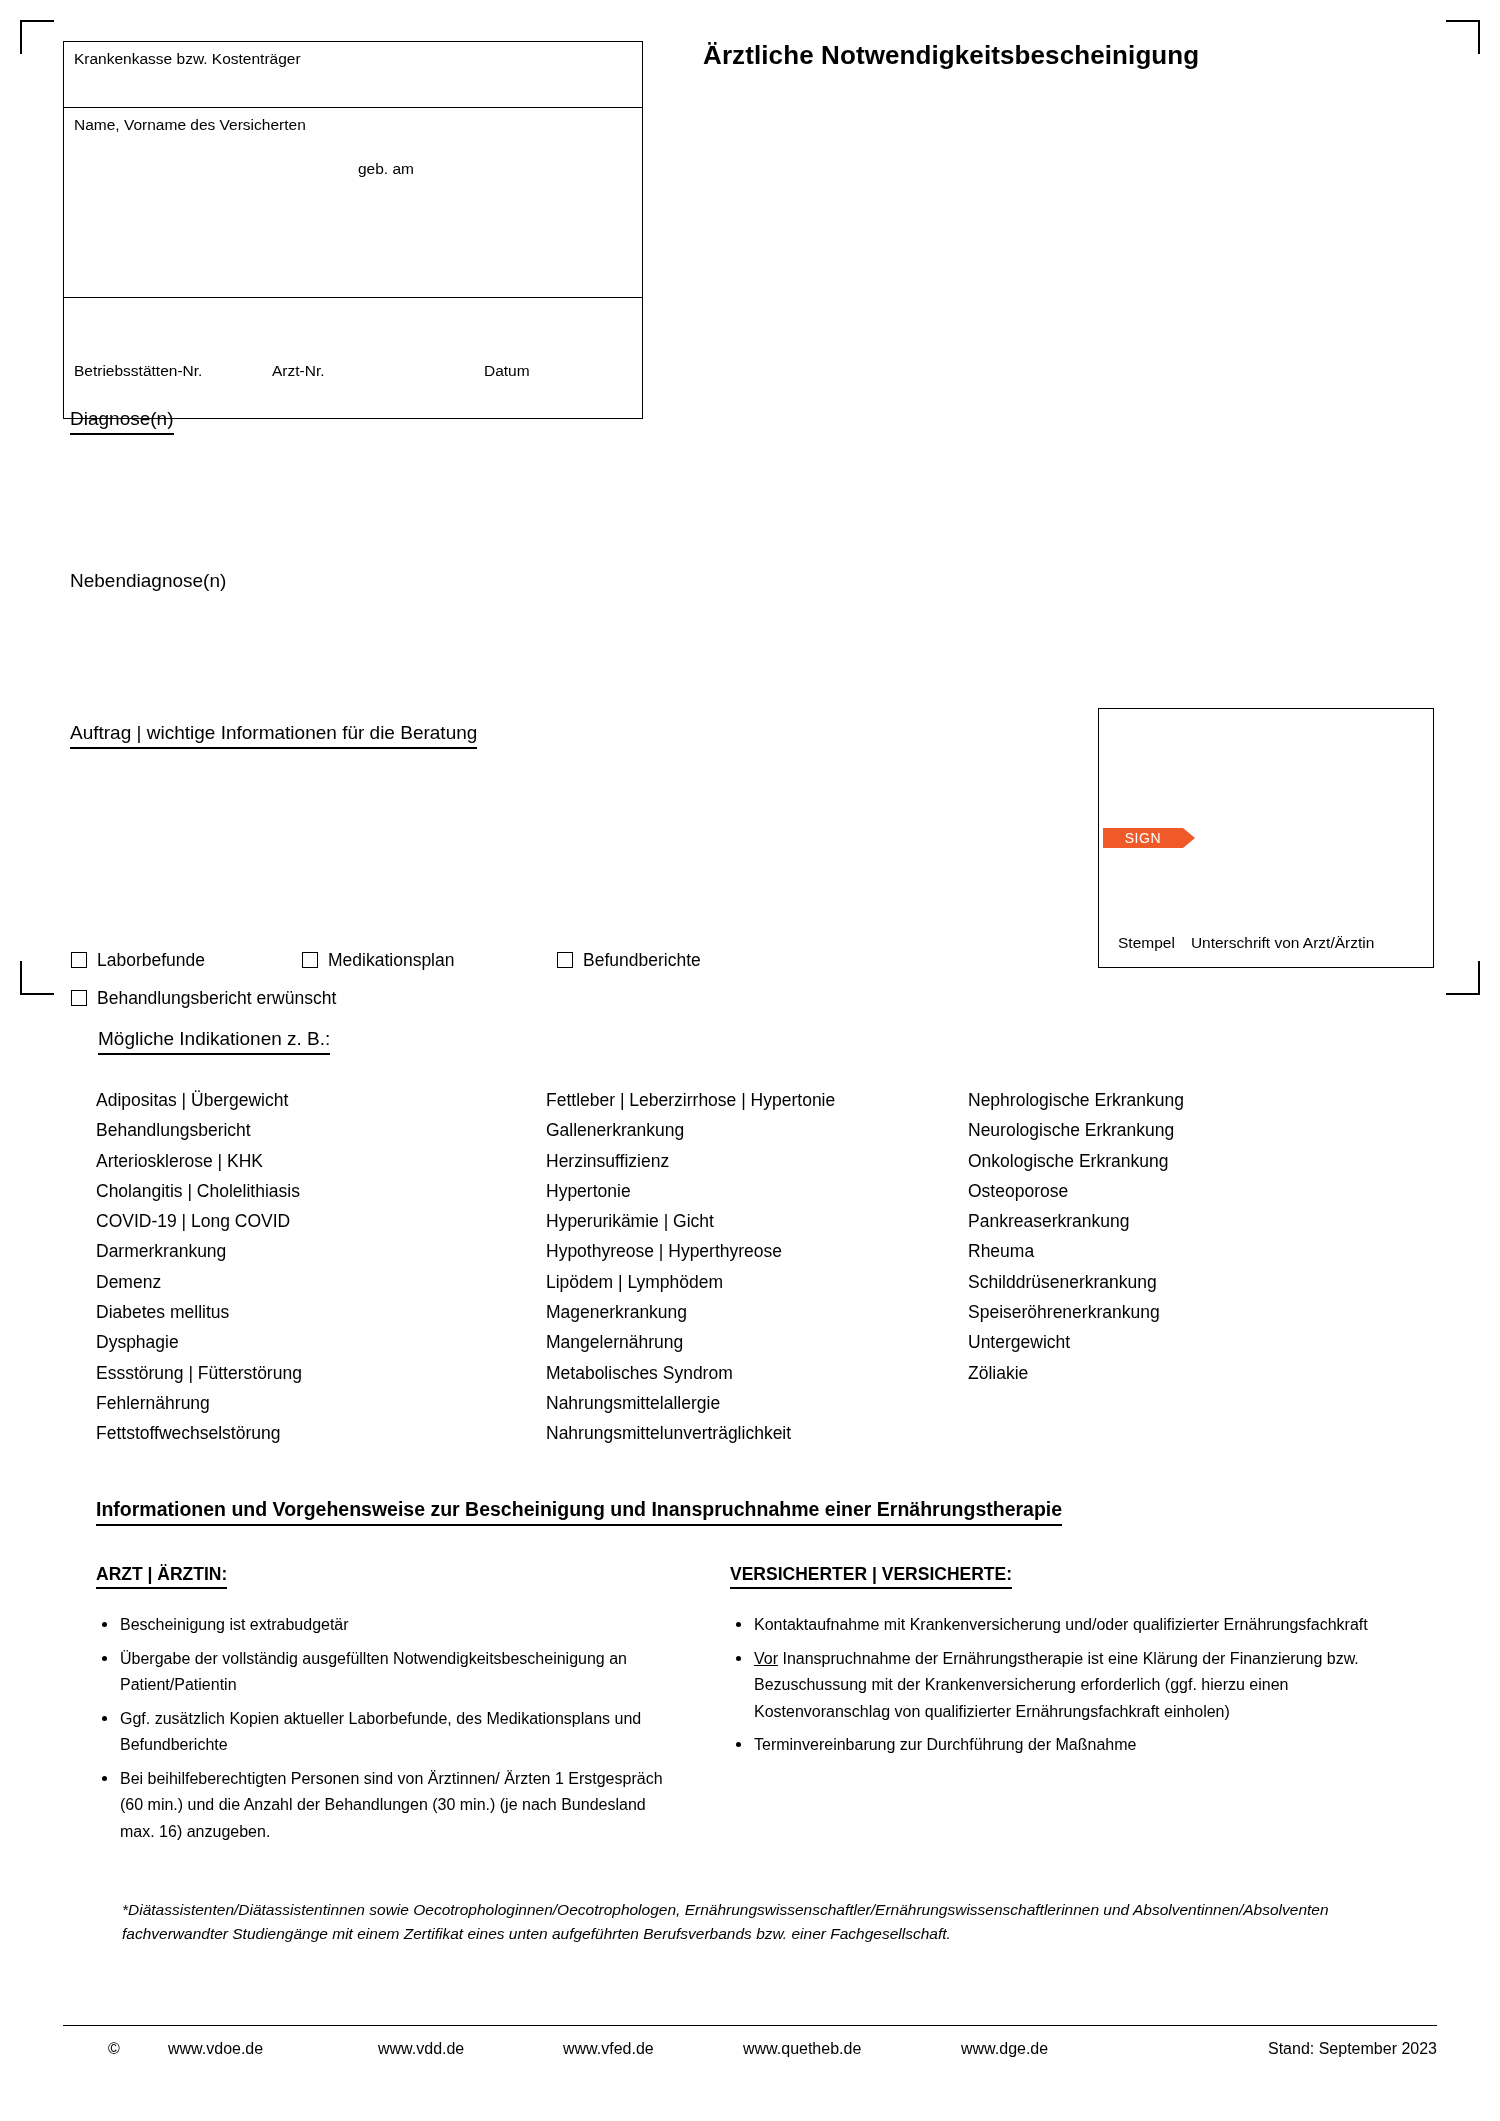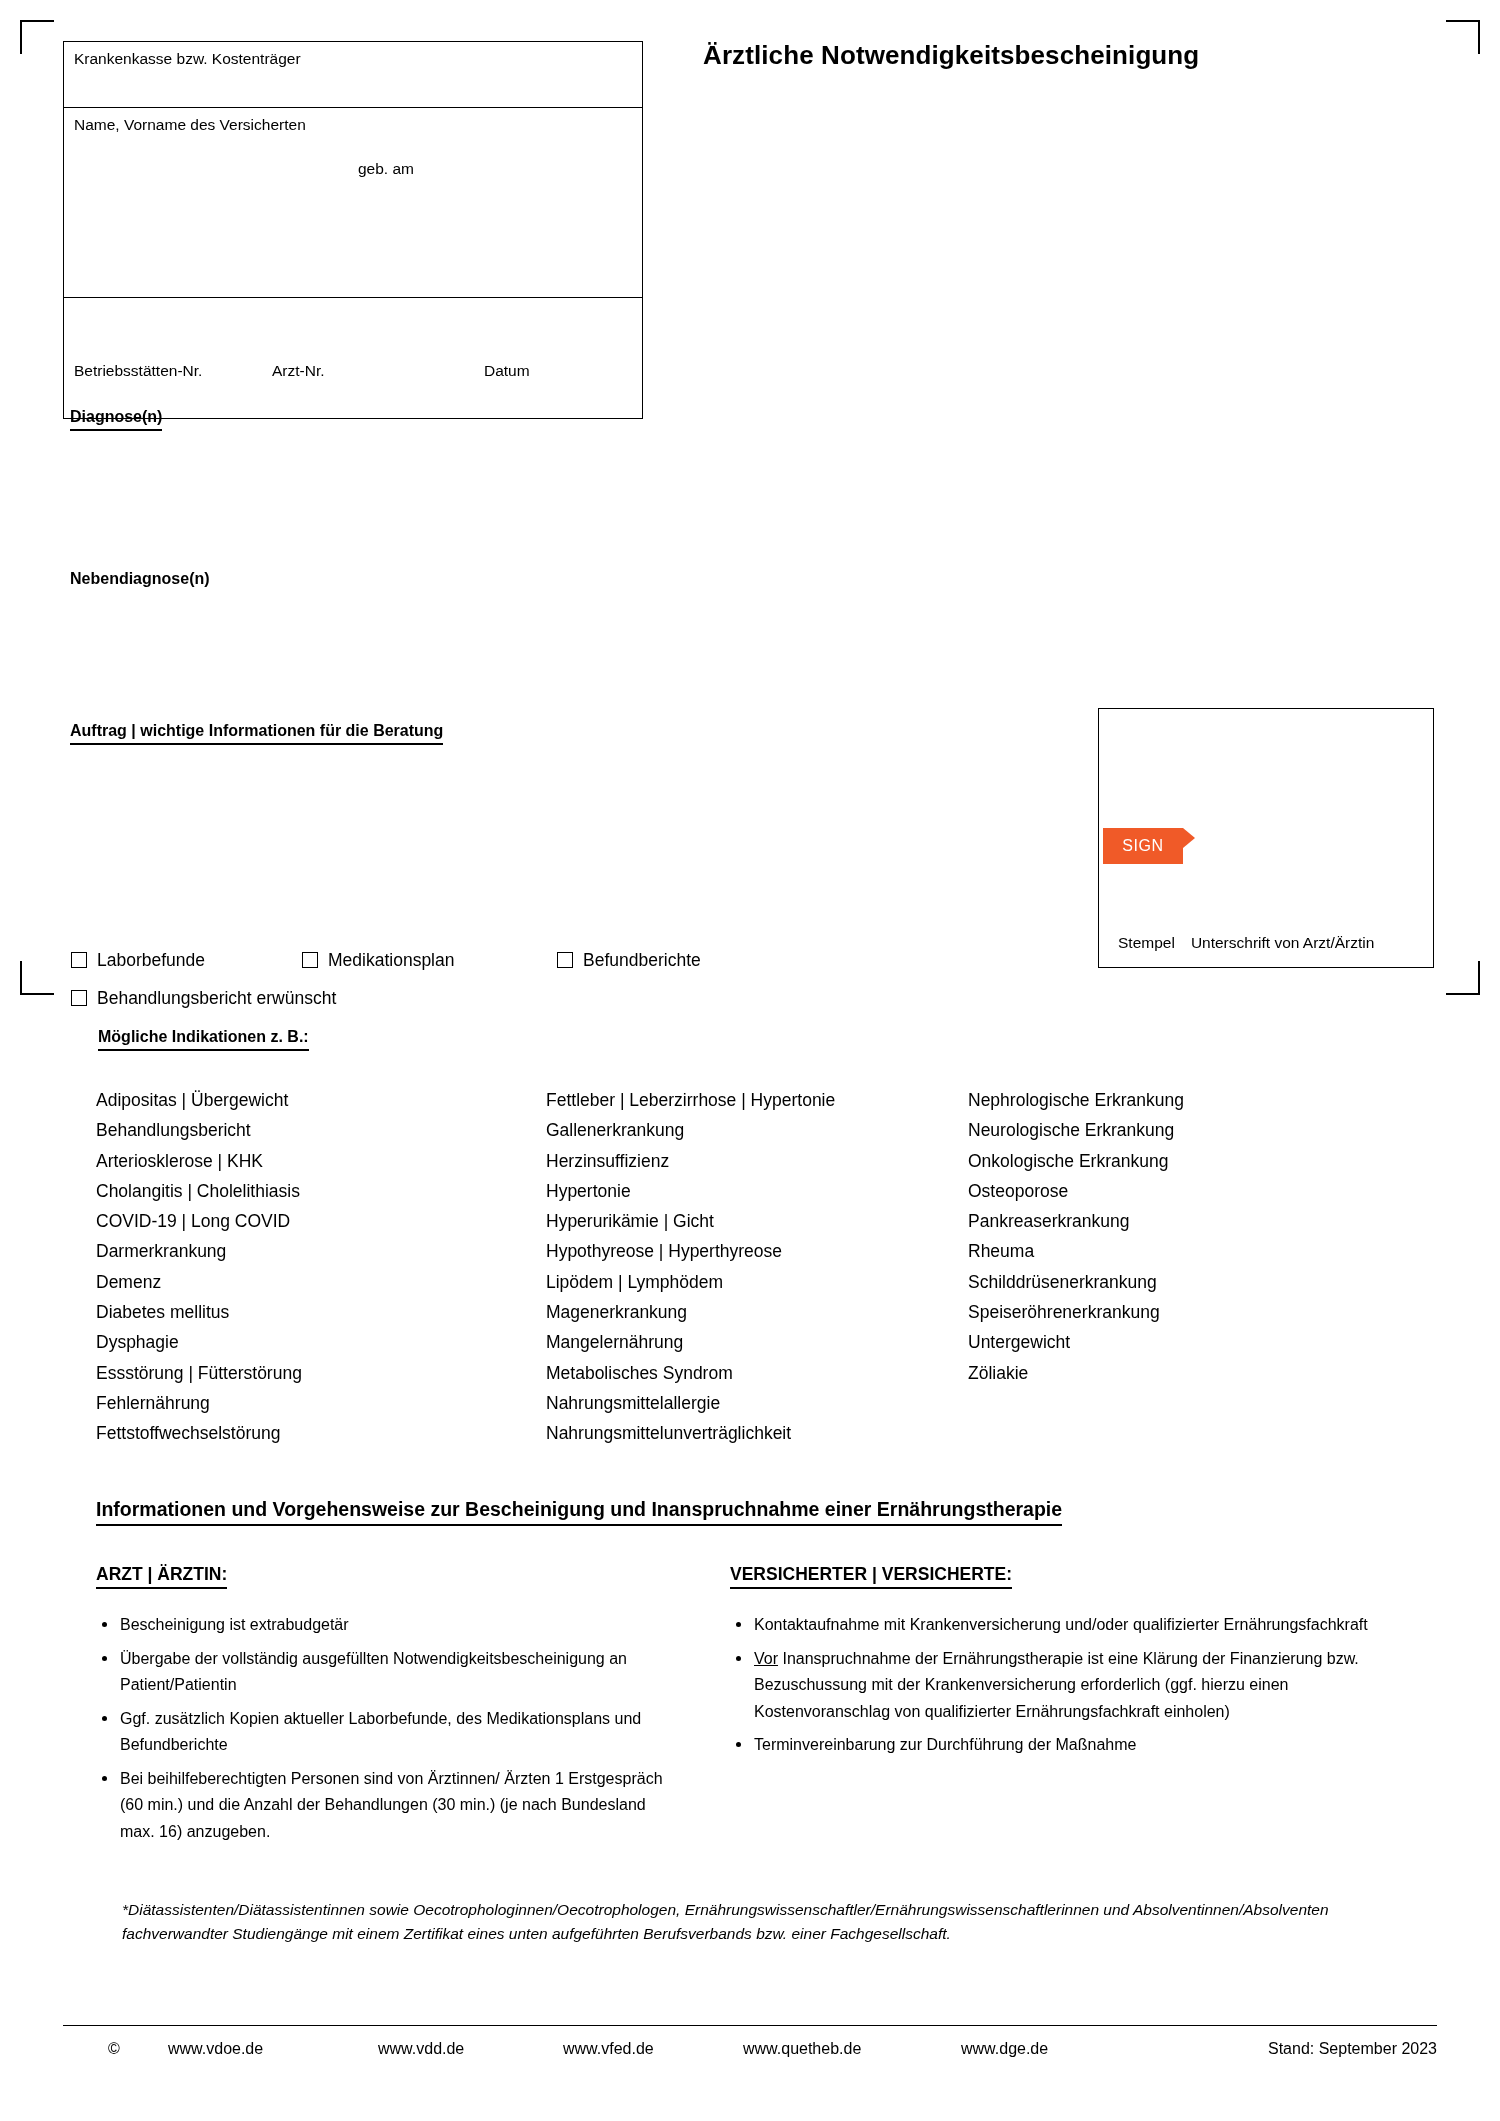--- a/index.html
+++ b/index.html
@@ -69,22 +69,22 @@
   .doc-sub {
     position: absolute;
     left: 703px; top: 118px;
     font-size: 17.5px;
     line-height: 25px;
   }
 
   
   .sec-head {
     position: absolute;
-    font-size: 16px;
-    font-weight: bold;
+    font-size: 19px;
+    font-weight: normal;
   }
   .sec-head.underline {
     border-bottom: 2px solid #000;
     padding-bottom: 3px;
   }
   #diagnose-head { left: 70px; top: 408px; }
   #nebendiagnose-head { left: 70px; top: 570px; }
   #auftrag-head { left: 70px; top: 722px; }
 
   
@@ -105,24 +105,24 @@
   
   .sign-box {
     position: absolute;
     left: 1098px; top: 708px;
     width: 336px; height: 260px;
     border: 1.5px solid #000;
   }
   .sign-btn {
     position: absolute;
     left: 1103px; top: 828px;
-    width: 80px; height: 36px;
+    width: 80px; height: 20px;
     background: #f05a28;
     color: #ffffff;
-    font-size: 16px;
+    font-size: 14px;
     letter-spacing: 0.6px;
     display: flex; align-items: center; justify-content: center;
   }
   .sign-btn::after {
     content: "";
     position: absolute;
     right: -12px; top: 0;
     border-left: 12px solid #f05a28;
     border-top: 10px solid transparent;
     border-bottom: 10px solid transparent;

